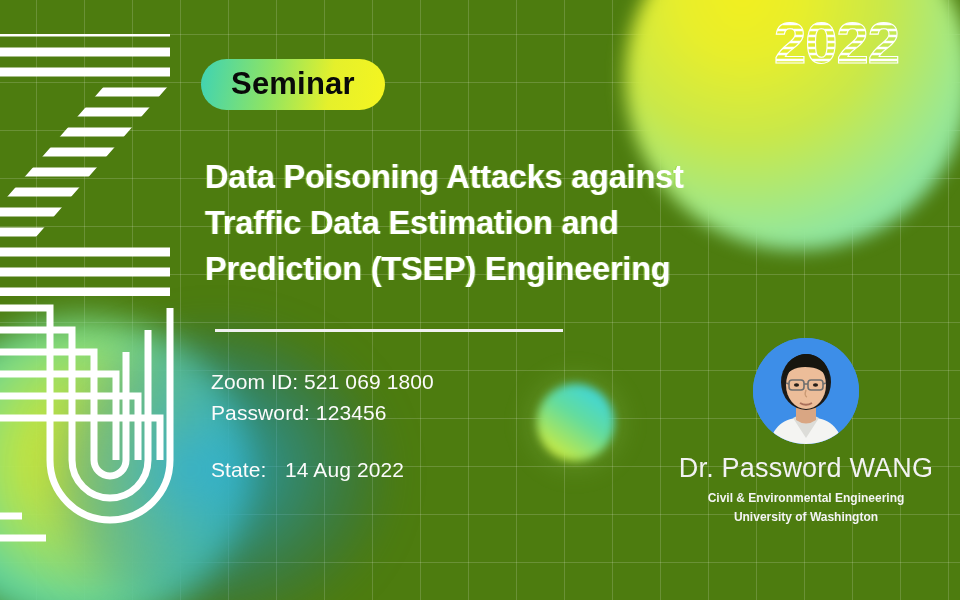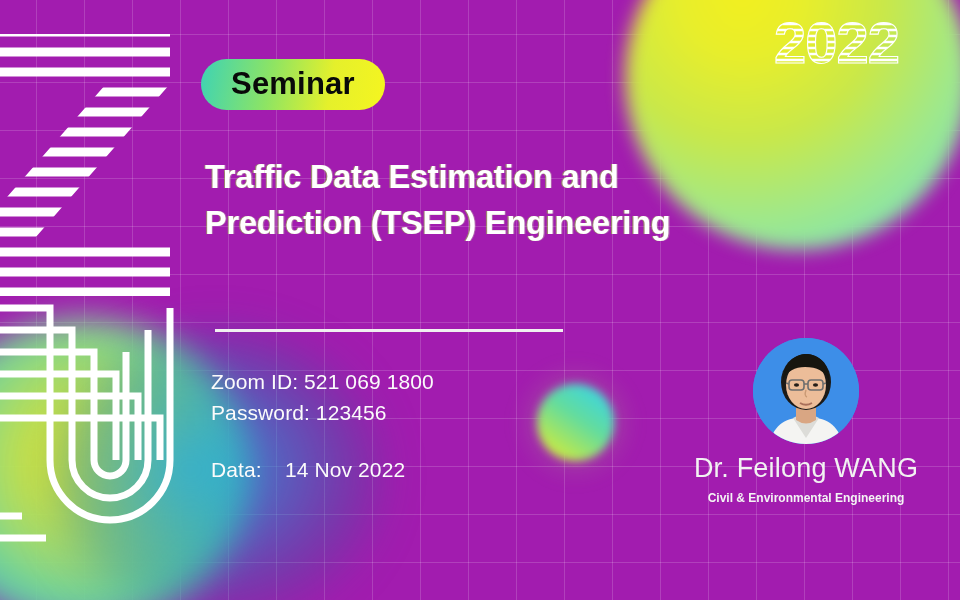--- a/index.html
+++ b/index.html
@@ -1,19 +1,19 @@
 <!DOCTYPE html>
 <html><head>
 <meta charset="utf-8">
 <style>
   html,body{margin:0;padding:0;background:#000;}
   body{width:960px;height:600px;overflow:hidden;
        font-family:"Liberation Sans","DejaVu Sans",sans-serif;}
 
-  #poster{position:relative;width:960px;height:600px;background:#a21caf;overflow:hidden;}
+  #poster{position:relative;width:960px;height:600px;background:#4d7c0f;overflow:hidden;}
 
   
   .grid{position:absolute;inset:0;
         background-image:
           linear-gradient(to right, rgba(255,255,255,.16) 1px, transparent 1px),
           linear-gradient(to bottom, rgba(255,255,255,.16) 1px, transparent 1px);
         background-size:48px 48px;
         background-position:-12px -14px;
         z-index:1;}
 
@@ -162,33 +162,34 @@
       <line x1="-5" y1="56" x2="180" y2="56"></line>
     </g>
     <text class="year-text" x="0" y="47" font-family="Liberation Sans, sans-serif" font-size="58" font-weight="bold" letter-spacing="-1" fill="none" stroke="#ffffff" stroke-width="1.1">2022</text>
   </svg>
 
   <div class="content">
 
     <div class="pill">Seminar</div>
 
     <div class="title">
+      <div>Data Poisoning Attacks against</div>
       <div>Traffic Data Estimation and</div>
       <div>Prediction (TSEP) Engineering</div>
     </div>
 
     <div class="rule"></div>
 
     <div class="info">
       <div>Zoom ID: 521 069 1800</div>
       <div>Password: 123456</div>
       <div class="gap"></div>
       <div class="kv">
-        <span class="k">Data:</span>
-        <span>14 Nov 2022</span>
+        <span class="k">State:</span>
+        <span>14 Aug 2022</span>
       </div>
     </div>
 
     <div class="speaker">
       <div class="avatar">
         <svg width="106" height="106" viewBox="0 0 106 106">
           <rect width="106" height="106" fill="#3d8ee8"></rect>
 
           <path d="M17 106 C20 86 34 79 53 79 C72 79 86 86 89 106 Z" fill="#f4f4f2"></path>
           <path d="M40 80 L53 100 L66 80 L60 77 L46 77 Z" fill="#dcdcd8"></path>
@@ -210,20 +211,21 @@
             <line x1="70" y1="46" x2="73" y2="45"></line>
           </g>
 
           <ellipse cx="43.5" cy="47" rx="2.6" ry="1.7" fill="#241d18"></ellipse>
           <ellipse cx="62.5" cy="47" rx="2.6" ry="1.7" fill="#241d18"></ellipse>
 
           <path d="M53 52 q-2 6 1 7" stroke="#c99a74" stroke-width="1.4" fill="none"></path>
           <path d="M47 65 q6 3.5 12 0" stroke="#a9705a" stroke-width="1.8" fill="none"></path>
         </svg>
       </div>
-      <div class="speaker-name">Dr. Feilong WANG</div>
+      <div class="speaker-name">Dr. Password WANG</div>
       <div class="affil">
         <div>Civil &amp; Environmental Engineering</div>
+        <div>University of Washington</div>
       </div>
     </div>
 
   </div>
 </div>
 
 </body></html>

